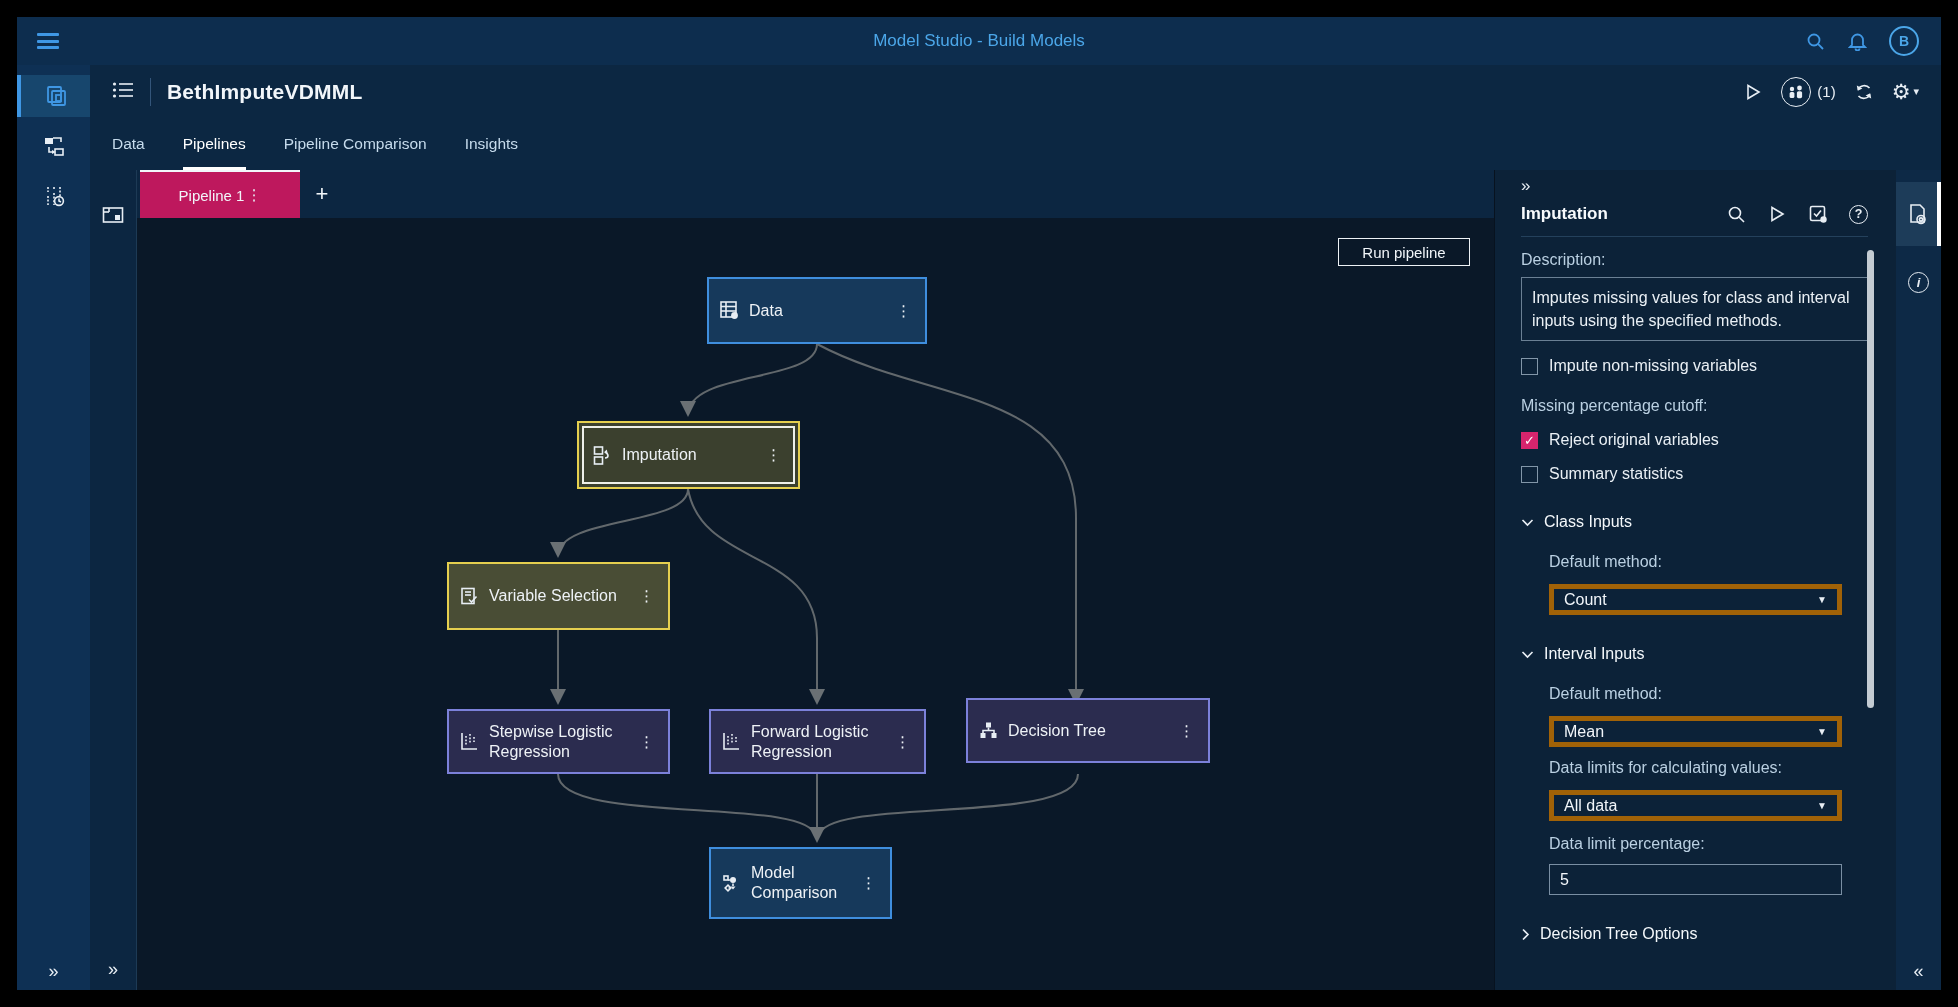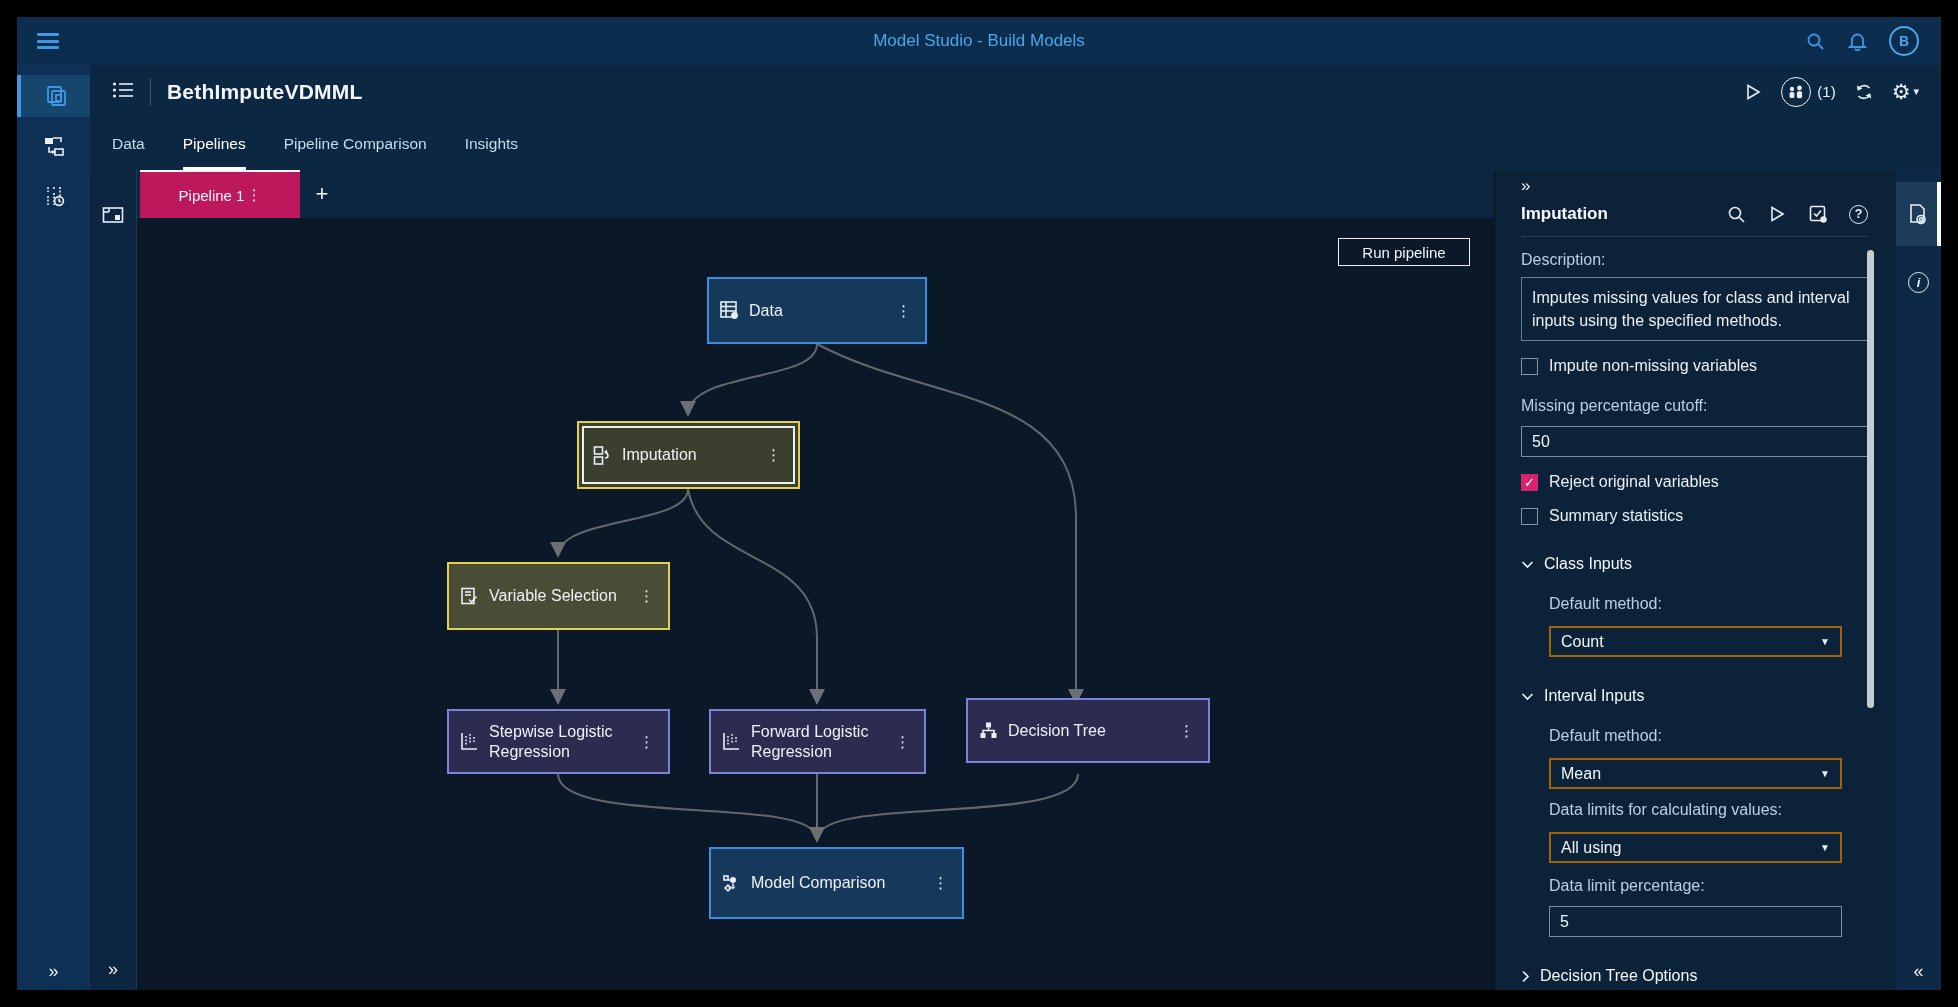--- a/index.html
+++ b/index.html
@@ -69,21 +69,21 @@
   .n-selected { background:#3b402e; border:2px solid #e5cf4f; padding:3px; }
   .n-selected .inner { flex:1; height:100%; border:2px solid #eef0ea; background:#3b402e; display:flex; align-items:center; padding:0 8px; }
 
   
   #node-data        { left:570px; top:59px;  width:220px; height:67px; }
   #node-imputation  { left:440px; top:203px; width:223px; height:68px; }
   #node-varsel      { left:310px; top:344px; width:223px; height:68px; }
   #node-stepwise    { left:310px; top:491px; width:223px; height:65px; }
   #node-forward     { left:572px; top:491px; width:217px; height:65px; }
   #node-dtree       { left:829px; top:480px; width:244px; height:65px; }
-  #node-modelcomp   { left:572px; top:629px; width:255px; height:72px; }
+  #node-modelcomp   { left:572px; top:629px; width:183px; height:72px; }
 
   
   .panel { width:402px; background:#0c2238; border-left:1px solid #07121f; position:relative; padding:6px 28px 0 26px; color:#e8eef4; }
   .panel-collapse { color:#e8eef4; font-size:17px; cursor:pointer; width:22px; }
   .panel-head { display:flex; align-items:center; margin-top:8px; padding-bottom:12px; border-bottom:1px solid #24415c; }
   .panel-title { font-size:17px; font-weight:bold; color:#f7fafc; flex:1; }
   .panel-head-icons { display:flex; gap:21px; align-items:center; }
   .ph-icon { width:20px; height:20px; display:flex; align-items:center; justify-content:center; cursor:pointer; }
   .help-circle { width:19px; height:19px; border:1.6px solid #e8eef4; border-radius:50%; display:flex; align-items:center; justify-content:center; font-size:12.5px; font-weight:bold; color:#e8eef4; }
 
@@ -91,21 +91,21 @@
   .desc-label { margin-top:14px; }
   .desc-box { margin-top:8px; border:1px solid #6b8094; padding:8px 10px; font-size:16px; line-height:1.45; color:#eaf0f5; }
   .cb-row { display:flex; align-items:center; gap:11px; margin-top:16px; cursor:pointer; }
   .cb { width:17px; height:17px; border:1px solid #8296a8; flex:0 0 auto; }
   .cb.checked { background:#d7256d; border-color:#d7256d; color:#fff; font-size:13px; display:flex; align-items:center; justify-content:center; }
   .cb-label { color:#eaf0f5; font-size:16px; }
 
   .field-label { margin-top:22px; }
   .text-input { margin-top:11px; width:100%; height:31px; background:transparent; border:1px solid #7a8fa3; color:#f2f6fa; font-size:16px; padding:0 10px; font-family:"Liberation Sans",sans-serif; }
   .indent { margin-left:28px; }
-  .select { margin-top:13px; width:293px; height:31px; border:2px solid #a16207; display:flex; align-items:center; padding:0 10px; color:#f2f6fa; font-size:16px; cursor:pointer; background:#0c2238; }
+  .select { margin-top:13px; width:293px; height:31px; border:5px solid #a16207; display:flex; align-items:center; padding:0 10px; color:#f2f6fa; font-size:16px; cursor:pointer; background:#0c2238; }
   .select .sel-arrow { margin-left:auto; font-size:10px; color:#e8eef4; }
   .section { display:flex; align-items:center; gap:10px; margin-top:30px; cursor:pointer; }
   .section .sec-title { color:#f4f8fb; font-size:16px; }
   .sec-chev { display:flex; }
 
   .panel-scrollbar { position:absolute; right:22px; top:80px; width:7px; height:458px; background:#c4ccd3; border-radius:4px; }
 
   
   .toolstrip { width:45px; background:#0d2946; position:relative; display:flex; flex-direction:column; align-items:stretch; }
   .ts-tab { height:64px; margin-top:12px; display:flex; align-items:center; justify-content:center; }
@@ -405,21 +405,20 @@
 
           <div class="lbl desc-label">Description:</div>
           <div class="desc-box">Imputes missing values for class and interval inputs using the specified methods.</div>
 
           <div class="cb-row">
             <div class="cb"></div>
             <div class="cb-label">Impute non-missing variables</div>
           </div>
 
           <div class="lbl field-label">Missing percentage cutoff:</div>
-          <input class="text-input" value="50" style="">
 
           <div class="cb-row">
             <div class="cb checked">✓</div>
             <div class="cb-label">Reject original variables</div>
           </div>
 
           <div class="cb-row">
             <div class="cb"></div>
             <div class="cb-label">Summary statistics</div>
           </div>
@@ -446,21 +445,21 @@
             </span>
             <span class="sec-title">Interval Inputs</span>
           </div>
           <div class="lbl field-label indent">Default method:</div>
           <div class="select indent">
             <span>Mean</span>
             <span class="sel-arrow">▼</span>
           </div>
           <div class="lbl indent" style="margin-top:12px;">Data limits for calculating values:</div>
           <div class="select indent">
-            <span>All using</span>
+            <span>All data</span>
             <span class="sel-arrow">▼</span>
           </div>
           <div class="lbl indent" style="margin-top:14px;">Data limit percentage:</div>
           <input class="text-input indent" style="width: 293px;" value="5">
 
           <div class="section">
             <span class="sec-chev">
               <svg width="9" height="13" viewBox="0 0 9 13">
                   <path class="s" d="M2 1.5 L7 6.5 L2 11.5"></path>
                 </svg>

